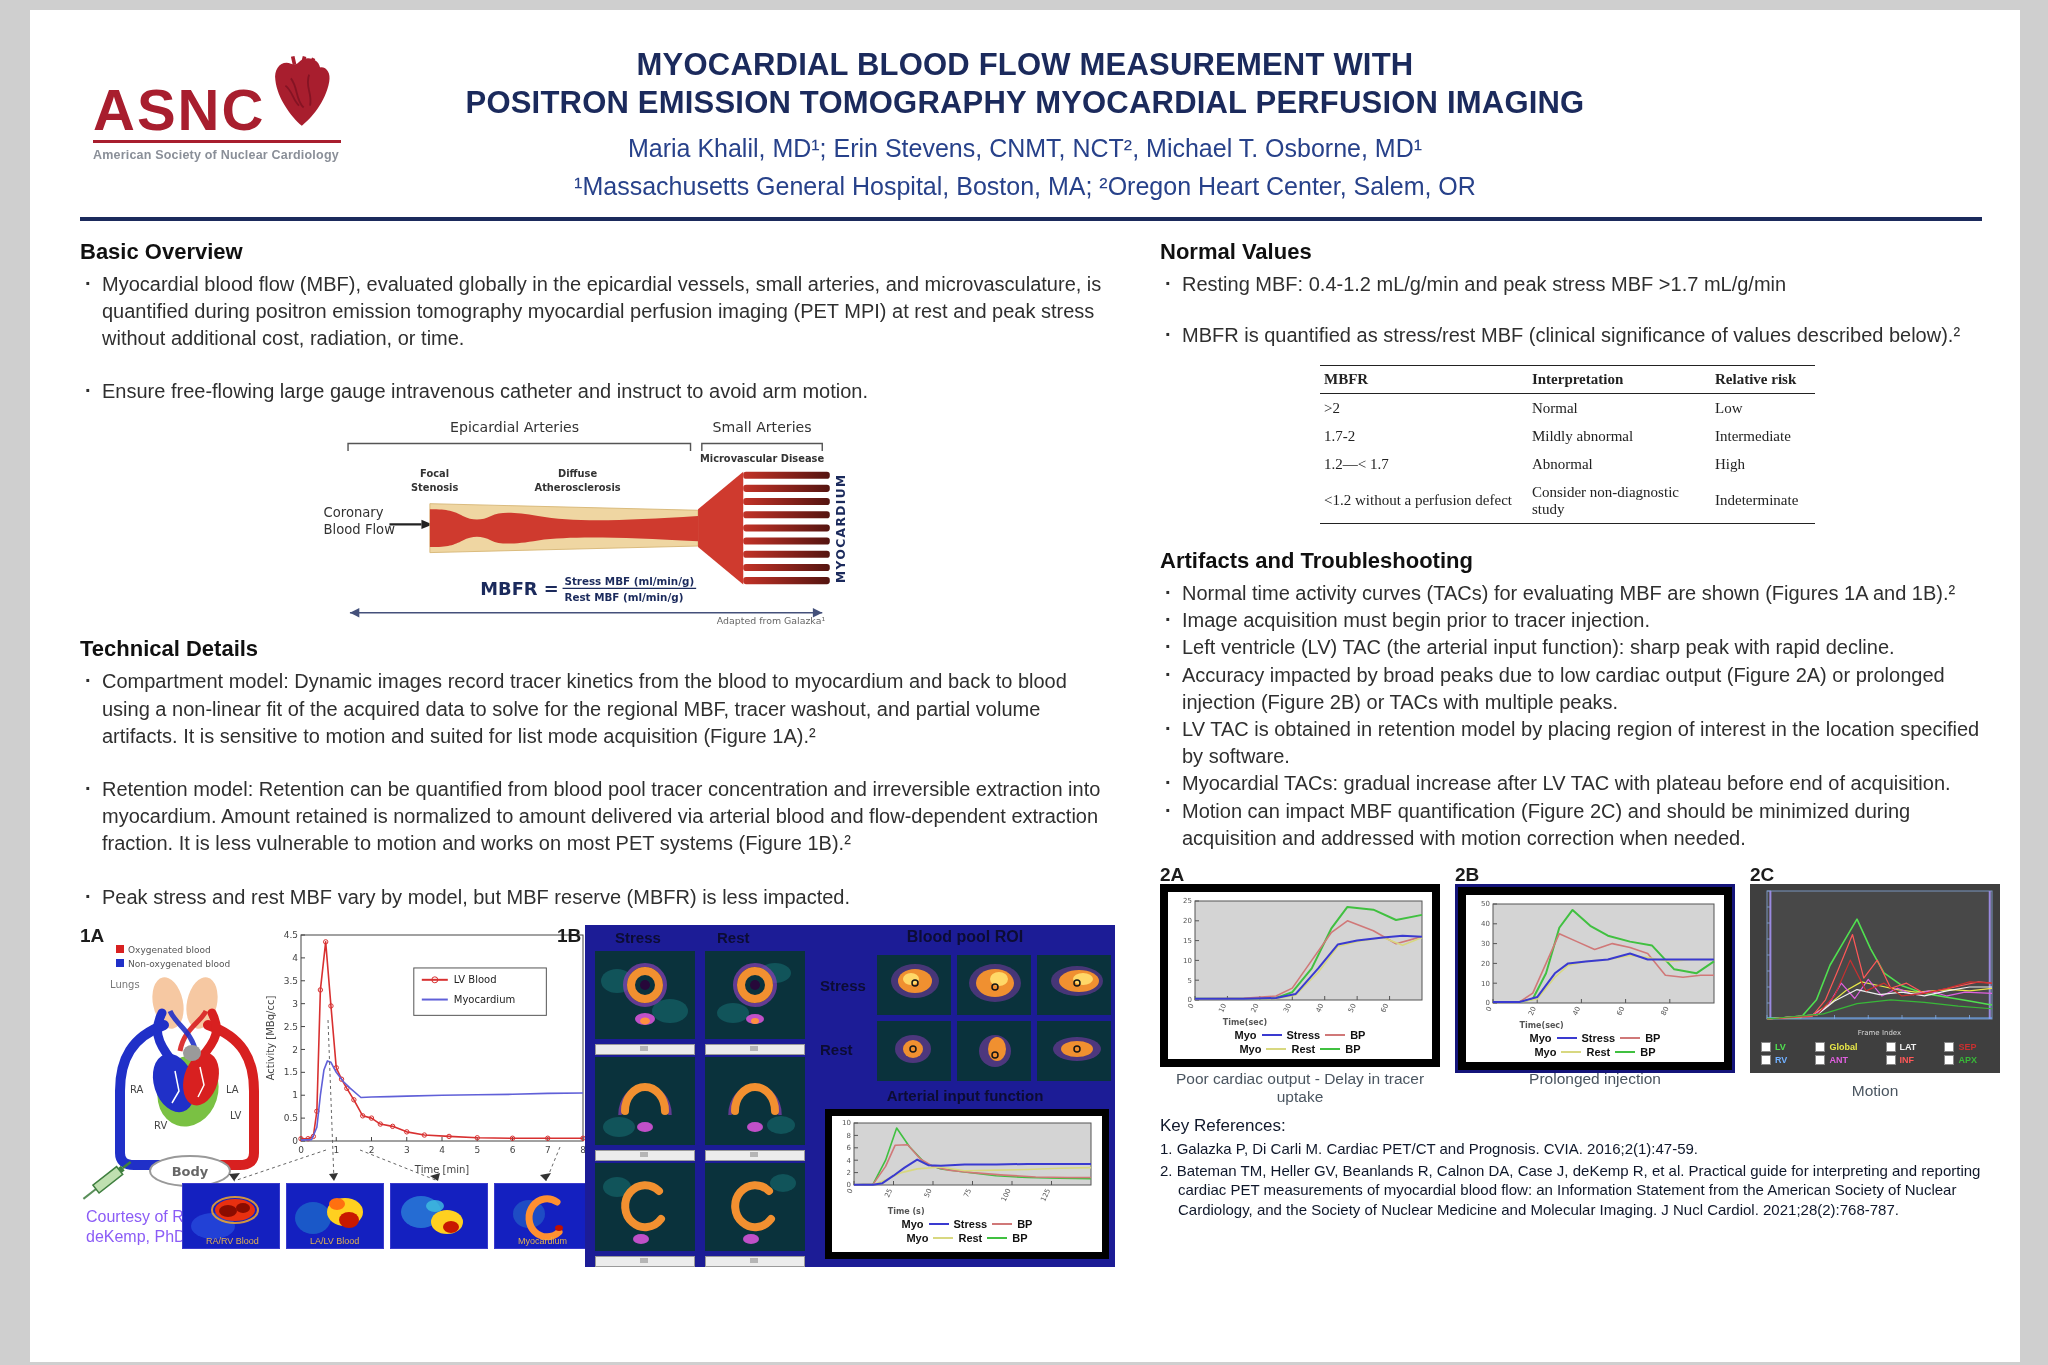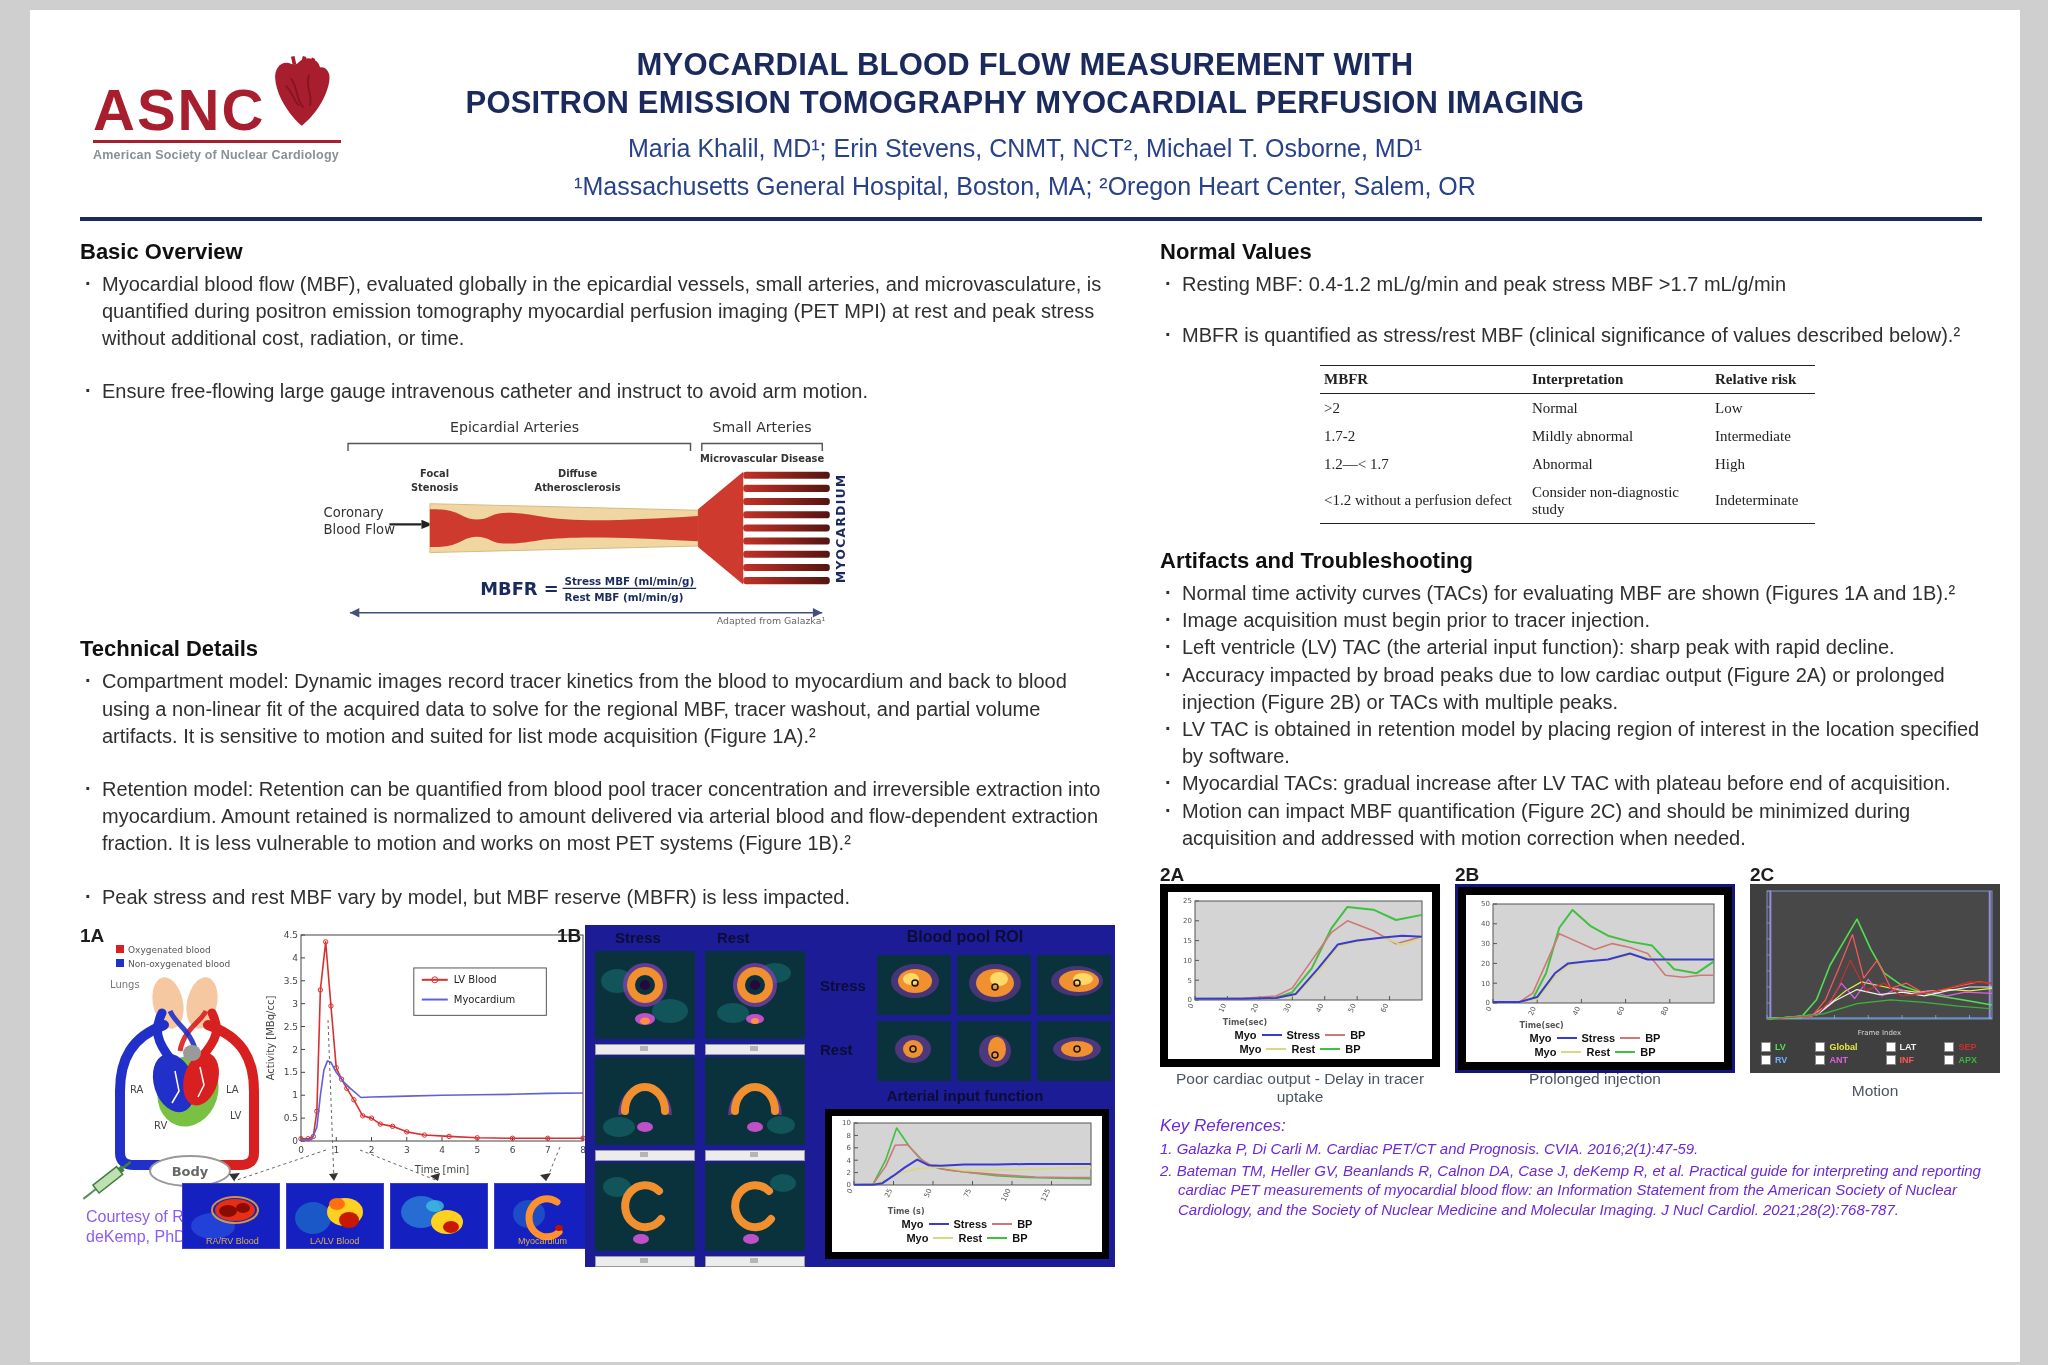--- a/index.html
+++ b/index.html
@@ -66,21 +66,21 @@
   .fig2inner{background:#fff;padding:3px 3px 4px;}
   .frame2b{border:3px solid #14147a;}
   .fig2c-box{position:absolute;top:20px;left:590px;width:250px;background:#3f3f3f;padding:3px;box-sizing:border-box;}
   .lg-grid{display:grid;grid-template-rows:repeat(2,auto);grid-auto-flow:column;column-gap:16px;row-gap:3px;
     padding:5px 8px;font-size:9px;font-weight:bold;}
   .lg-item{display:flex;align-items:center;gap:4px;}
   .lg-box{width:8px;height:8px;background:#fff;border:1px solid #888;display:inline-block;}
   .fig-caption{position:absolute;font-size:15.5px;color:#4a5560;text-align:center;}
 
   
-  .refs{margin-top:8px;color:#6d28d9;font-style:italic;}
+  .refs{margin-top:8px;color:#0f172a;}
   .refs-h{font-size:17px;margin-bottom:3px;}
   .ref-item{font-size:15px;line-height:1.32;padding-left:18px;text-indent:-18px;margin-top:2px;}
 
   svg text{font-family:"DejaVu Sans",sans-serif;}
 </style>
 </head>
 <body>
 
 <div class="poster">
 

